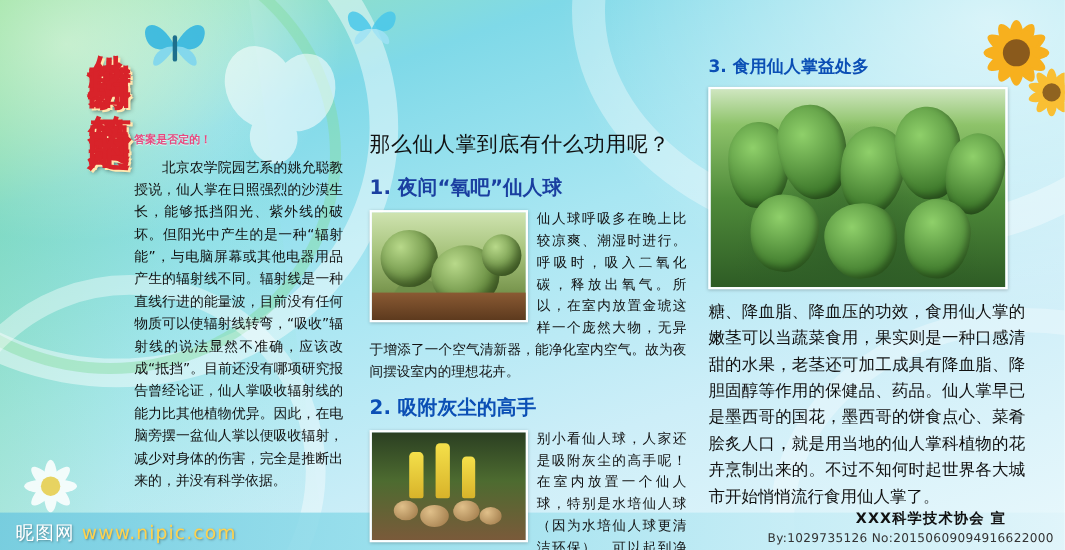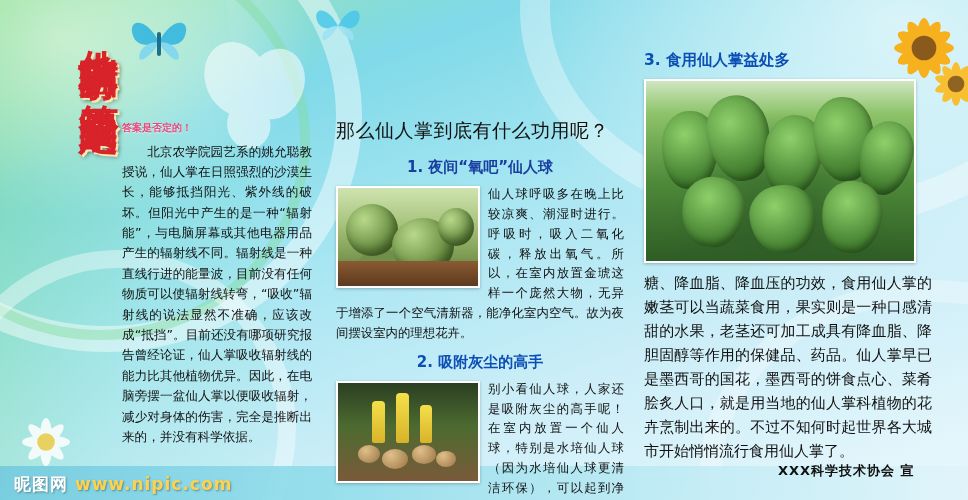--- a/index.html
+++ b/index.html
@@ -55,39 +55,39 @@
   .lead div:nth-child(2){color:#5ac2e0;}
   #leftbody{
     font-size:12.6px;line-height:1.62;color:#111;text-align:justify;
     text-indent:2em;
   }
   
   #midcol{position:absolute;left:336px;top:78px;width:288px;}
   #midhead{
     font-size:19px;font-weight:normal;color:#111;margin-bottom:14px;letter-spacing:.5px;margin-top:40px;
   }
-  .secttl{font-size:15px;font-weight:bold;color:#1a3fa0;margin:4px 0 7px;text-align:center;}
+  .secttl{font-size:18px;font-weight:bold;color:#1a3fa0;margin:4px 0 7px;}
   .secttl.blue2{color:#0b4fb5;}
   .ph{
     border:2px solid #ffffff;box-shadow:0 1px 3px rgba(0,0,0,.25);
     background:#2f6b3a;overflow:hidden;position:relative;
   }
   .midph{width:140px;height:98px;float:left;margin:2px 8px 4px 0;}
   .midtext{font-size:12.4px;line-height:1.6;color:#111;text-align:justify;}
   .clearfix::after{content:"";display:block;clear:both;}
   
   #rightcol{position:absolute;left:644px;top:50px;width:288px;}
   #rightttl{font-size:15.5px;font-weight:bold;color:#0b4fb5;margin-bottom:8px;}
   #righttext1{font-size:12.4px;line-height:1.6;color:#111;text-align:justify;margin-bottom:6px;}
   #rightph{width:268px;height:180px;margin:2px 0 8px;}
   #righttext2{font-size:15px;line-height:1.6;color:#111;text-align:justify;}
   #org{position:absolute;left:778px;top:462px;font-size:13px;color:#111;letter-spacing:1px;font-weight:bold;}
   
   #wm{
-    position:absolute;left:14px;bottom:4px;font-size:17px;color:#ffffff;font-weight:bold;
+    position:absolute;left:14px;bottom:4px;font-size:17px;color:#ffffff;font-weight:normal;
     text-shadow:1px 1px 2px rgba(0,0,0,.35);letter-spacing:1px;
   }
   #wm .n{color:#ffd24d;}
   #idline{
     position:absolute;right:10px;bottom:4px;font-size:11px;color:#333;letter-spacing:.3px;
   }
   
   .cactus-a{background:
       radial-gradient(circle at 30% 85%, #6f8f4a 0 18%, rgba(0,0,0,0) 19%),
       linear-gradient(180deg,#cfe3b0 0%,#a9c57f 35%,#7d9a52 70%,#4e6a33 100%);}
@@ -251,14 +251,15 @@
     </div>
     <div id="righttext2">糖、降血脂、降血压的功效，食用仙人掌的嫩茎可以当蔬菜食用，果实则是一种口感清甜的水果，老茎还可加工成具有降血脂、降胆固醇等作用的保健品、药品。仙人掌早已是墨西哥的国花，墨西哥的饼食点心、菜肴脍炙人口，就是用当地的仙人掌科植物的花卉烹制出来的。不过不知何时起世界各大城市开始悄悄流行食用仙人掌了。</div>
   </div>
 
   <div id="org">XXX科学技术协会 宣</div>
 
   <div id="wm">
     <span>昵图网</span>
     <span class="n">www.nipic.com</span>
   </div>
+  <div id="idline">By:1029735126 No:20150609094916622000</div>
 
 </div>
 
 </body></html>

